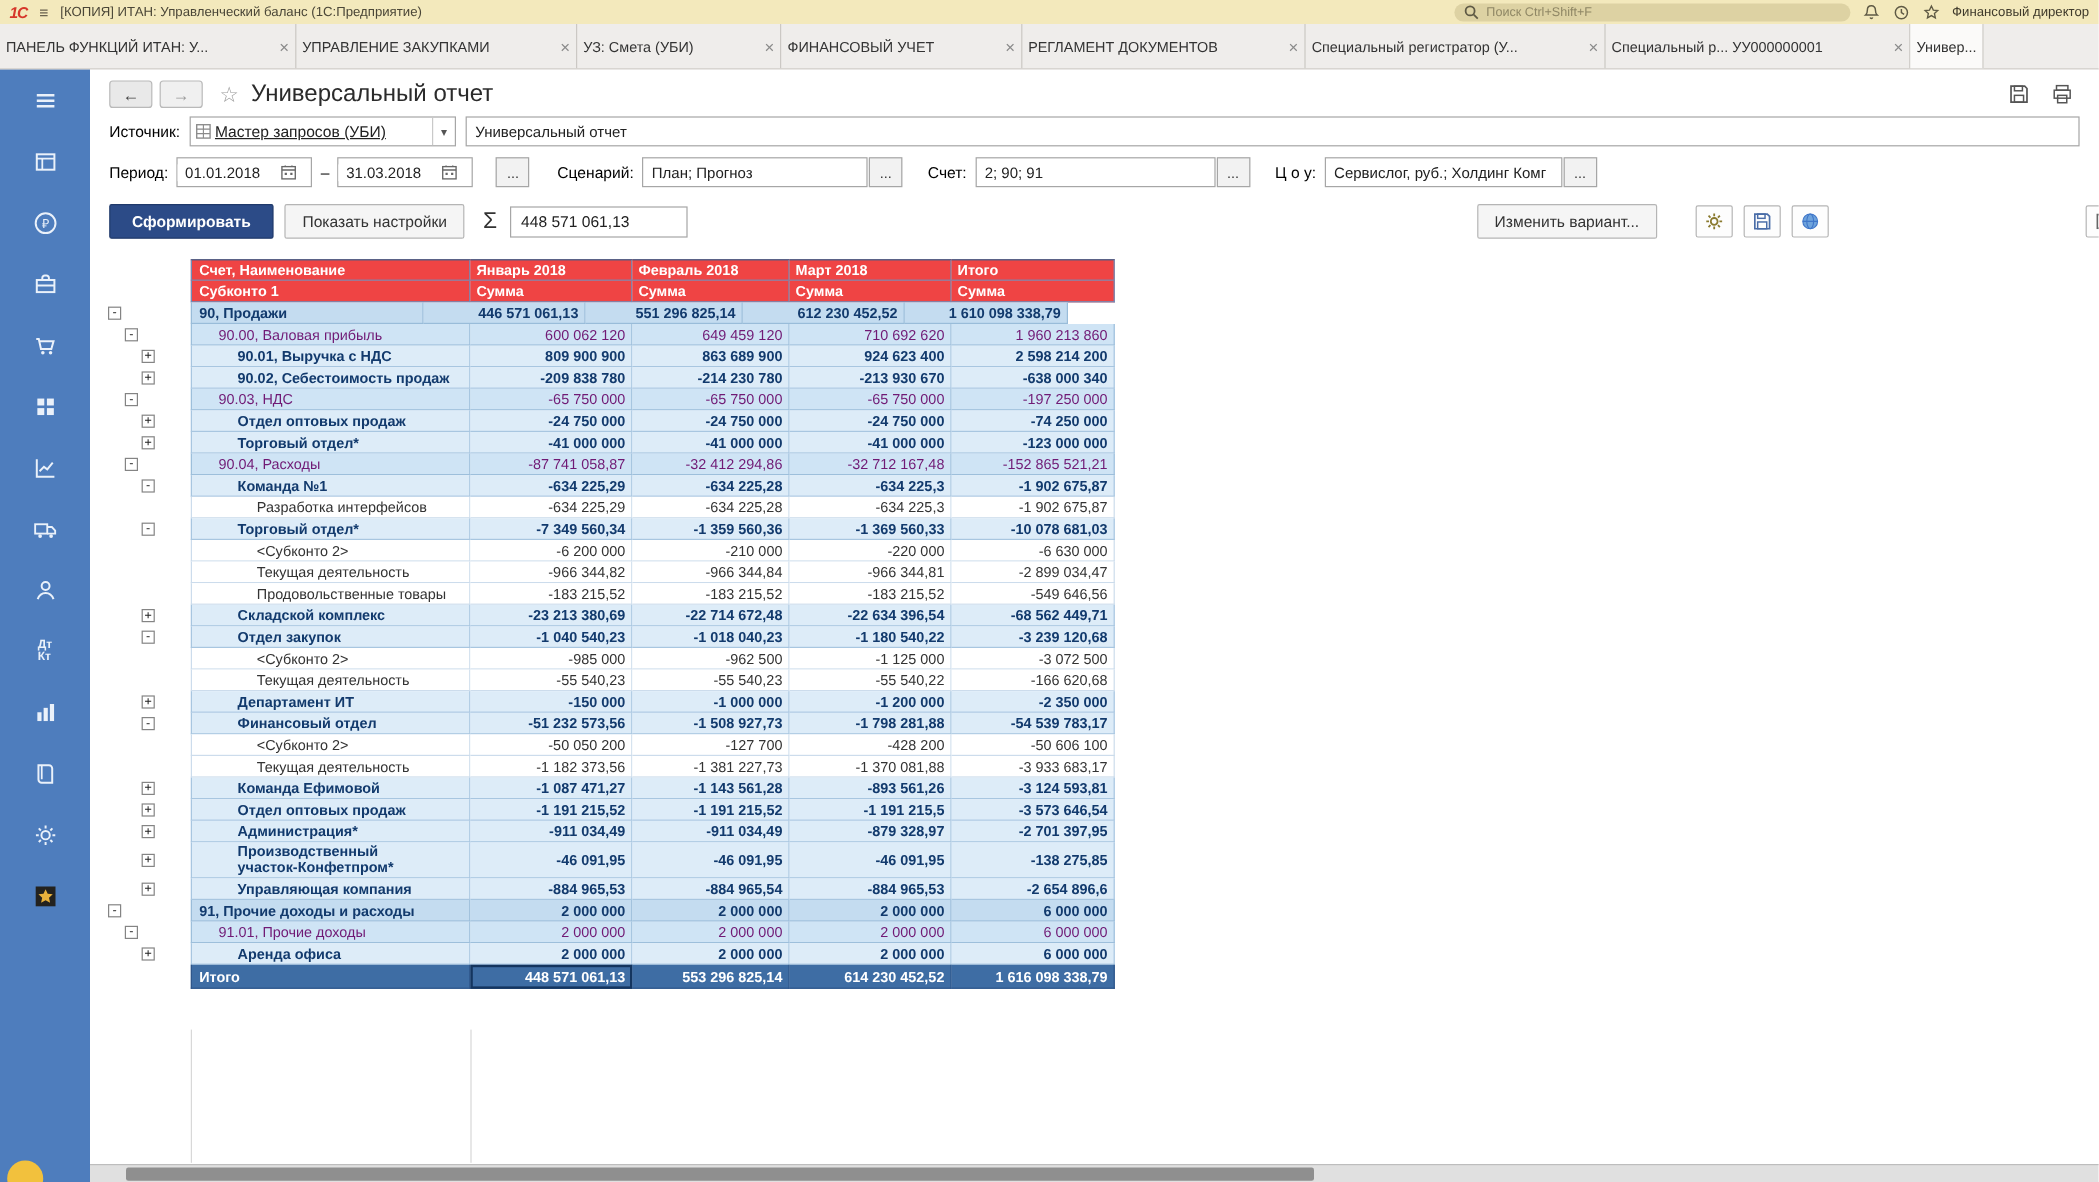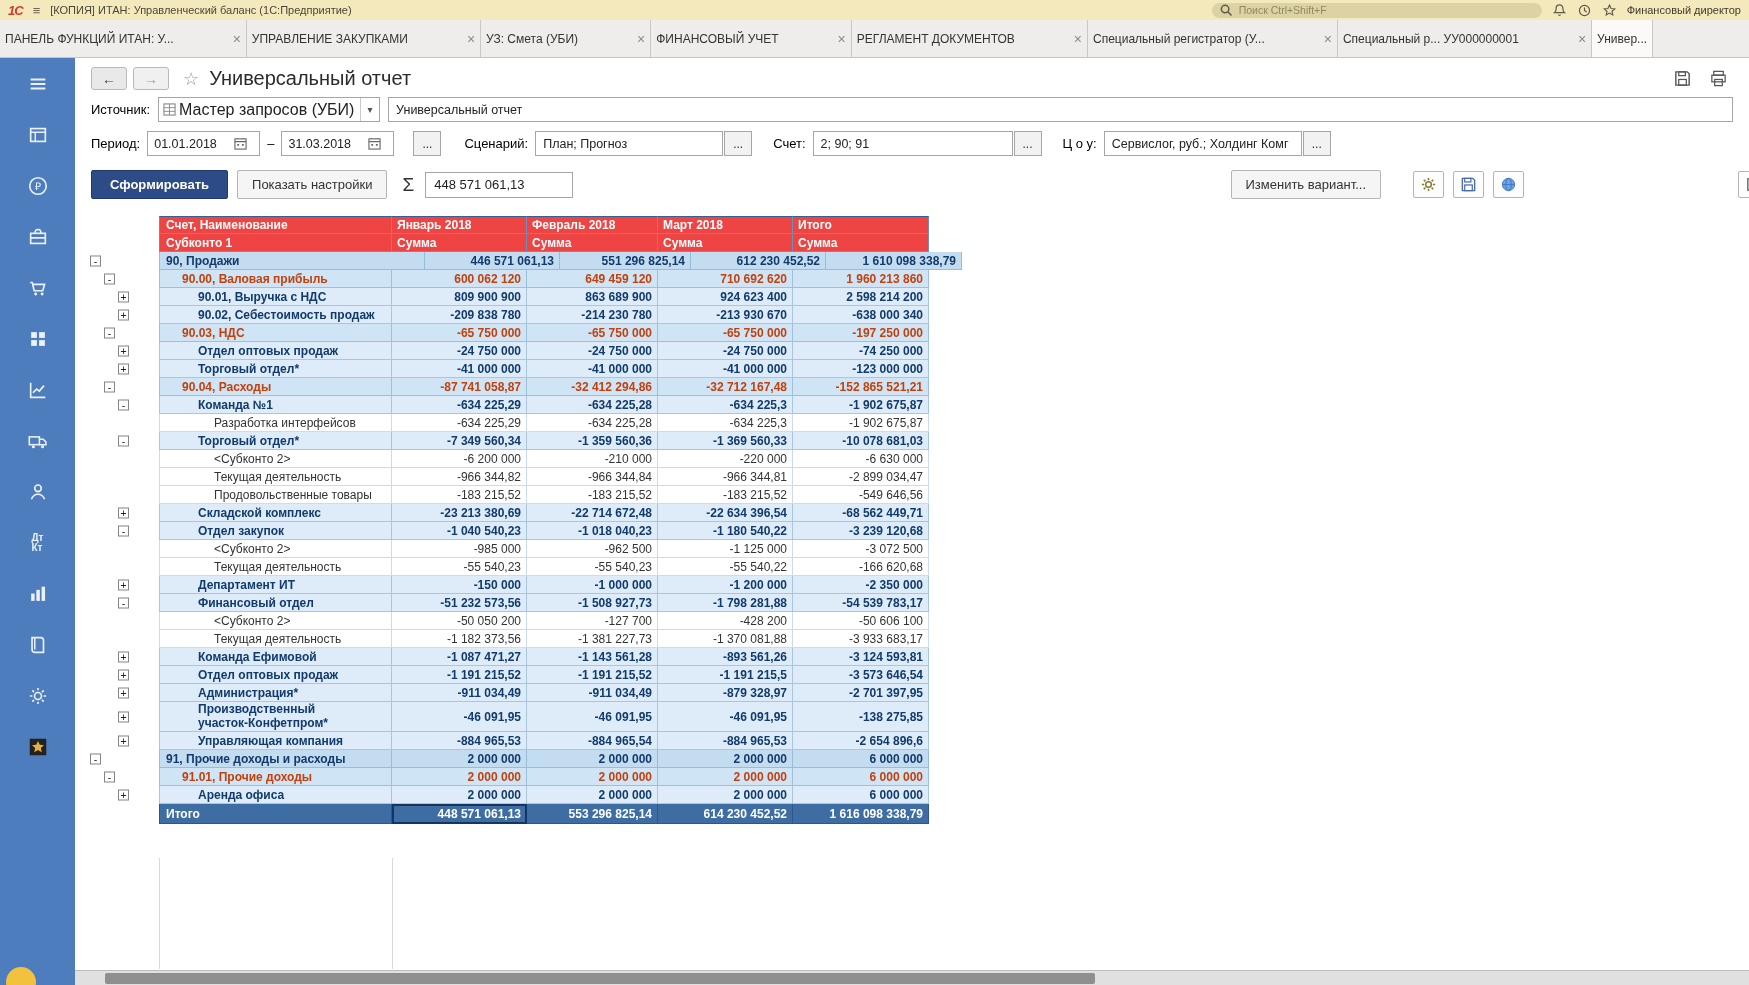--- a/index.html
+++ b/index.html
@@ -41,21 +41,21 @@
   .fav-star { font-size:18px; color:#9a9a9a; margin:0 4px 0 8px; cursor:pointer; }
   .page-title { font-size:20px; color:#2b2b2b; }
   .nav-right { margin-left:auto; display:flex; gap:16px; padding-right:4px; }
   .nav-right .mini { width:20px; height:20px; color:#555; cursor:pointer; }
   .nav-right svg { width:19px; height:19px; }
 
   .source-row { display:flex; align-items:center; gap:8px; padding:3px 16px 3px 16px; font-size:13px; color:#000; }
   .combo { height:25px; border:1px solid #a6a6a6; background:#fff; display:flex; align-items:center; width:222px; cursor:pointer; }
   .combo .cicon { width:20px; display:flex; justify-content:center; color:#8a8a8a; }
   .combo .cicon svg { width:13px; height:13px; }
-  .combo .ctext { flex:1; font-size:16px; color:#222; white-space:nowrap; overflow:hidden; }
+  .combo .ctext { flex:1; font-size:13px; color:#222; white-space:nowrap; overflow:hidden;text-decoration:underline; }
   .combo .carrow { width:19px; text-align:center; color:#555; border-left:1px solid #c9c9c9; font-size:10px; align-self:stretch; display:flex; align-items:center; justify-content:center; }
   .wide-field { flex:1; height:25px; border:1px solid #a6a6a6; font-size:12.5px; padding:0 7px; color:#222; outline:none; }
 
   .filter-row { display:flex; align-items:center; gap:7px; padding:6px 16px 5px 16px; font-size:13px; color:#000; white-space:nowrap; }
   .datebox { height:25px; border:1px solid #a6a6a6; display:flex; align-items:center; width:113px; }
   .datebox input { width:80px; border:none; outline:none; font-size:12.5px; padding:0 6px; color:#222; }
   .calbtn { width:24px; align-self:stretch; display:flex; align-items:center; justify-content:center; color:#666; cursor:pointer; }
   .calbtn svg { width:13px; height:13px; }
   .dots-btn { height:25px; min-width:28px; border:1px solid #a6a6a6; background:#f2f2f2; font-size:12px; color:#333; cursor:pointer; display:flex; align-items:center; justify-content:center; padding:0 6px; }
   .ffield { height:25px; border:1px solid #a6a6a6; font-size:12.5px; padding:0 7px; color:#222; outline:none; }
@@ -76,21 +76,21 @@
   .rt { display:inline-block; }
   .trow { display:flex; height:18px; }
   .trow.wrap { height:30px; }
   .tfoot { height:20px; }
   .gut { width:74px; position:relative; flex:0 0 auto; }
   .tc { border-right:1px solid #9dbfdb; border-bottom:1px solid #9dbfdb; display:flex; align-items:center; font-size:12px; flex:0 0 auto; overflow:hidden; cursor:cell; }
   .cname { border-left:1px solid #9dbfdb; white-space:nowrap; }
   .wrap .cname { white-space:pre-line; line-height:1.12; }
   .cval { justify-content:flex-end; padding-right:5px; white-space:nowrap; }
   .l0 .tc { background:#c4dcf0; font-weight:bold; color:#123a6d; border-color:#99bcd9; }
-  .l1 .tc { background:#cfe4f5; font-weight:bold; color:#c2410c; border-color:#9dbfdb; }
+  .l1 .tc { background:#cfe4f5; font-weight:normal; color:#701a75; border-color:#9dbfdb; }
   .l2 .tc { background:#ddecf8; font-weight:bold; color:#123a6d; border-color:#a8c6e0; }
   .d  .tc { background:#fff; font-weight:normal; color:#333; border-color:#ccdcec; }
   .thead-row .tc { background:#ef4444; color:#fff; font-weight:bold; border-color:#6b90bd; }
   .thead-row:first-child .tc { border-top:1px solid #35618f; }
   .thead-row .cname { padding-left:6px; }
   .tfoot .tc { background:#3e6da4; color:#fff; font-weight:bold; border-color:#2f568a; }
   .tfoot .cname { padding-left:6px; }
   .tc.sel { outline:2px solid #14355f; outline-offset:-2px; }
   .exp { position:absolute; top:50%; transform:translateY(-50%); width:11px; height:11px; border:1px solid #848484; background:#fff; font-size:10px; line-height:9px; text-align:center; color:#222; cursor:pointer; font-family:"DejaVu Sans Mono",monospace; }
   .vguide { position:absolute; top:650px; bottom:16px; width:1px; background:#d8d8d8; }
@@ -384,21 +384,21 @@
               <div class="gut"></div>
               <div class="tc cname" style="width: 233px;">Субконто 1</div>
               <div class="tc cval" style="width: 135px; justify-content: flex-start; padding-left: 5px;">Сумма</div>
               <div class="tc cval" style="width: 131px; justify-content: flex-start; padding-left: 5px;">Сумма</div>
               <div class="tc cval" style="width: 135px; justify-content: flex-start; padding-left: 5px;">Сумма</div>
               <div class="tc cval" style="width: 136px; justify-content: flex-start; padding-left: 5px;">Сумма</div>
             </div><div class="trow l0">
               <div class="gut">
                 <span class="exp" style="left: 5px;">-</span>
               </div>
-              <div class="tc cname" style="width: 266px; padding-left: 6px;">90, Продажи</div>
+              <div class="tc cname" style="width: 194px; padding-left: 6px;">90, Продажи</div>
               <div class="tc cval" style="width: 135px;">446 571 061,13</div>
               <div class="tc cval" style="width: 131px;">551 296 825,14</div>
               <div class="tc cval" style="width: 135px;">612 230 452,52</div>
               <div class="tc cval" style="width: 136px;">1 610 098 338,79</div>
             </div><div class="trow l1">
               <div class="gut">
                 <span class="exp" style="left: 19px;">-</span>
               </div>
               <div class="tc cname" style="width: 233px; padding-left: 22px;">90.00, Валовая прибыль</div>
               <div class="tc cval" style="width: 135px;">600 062 120</div>

